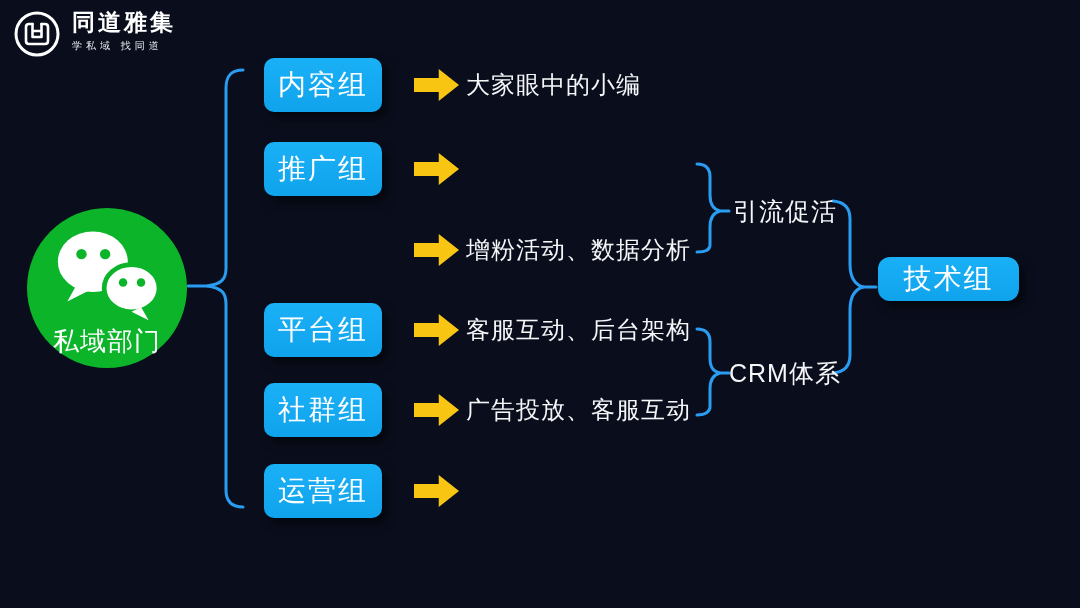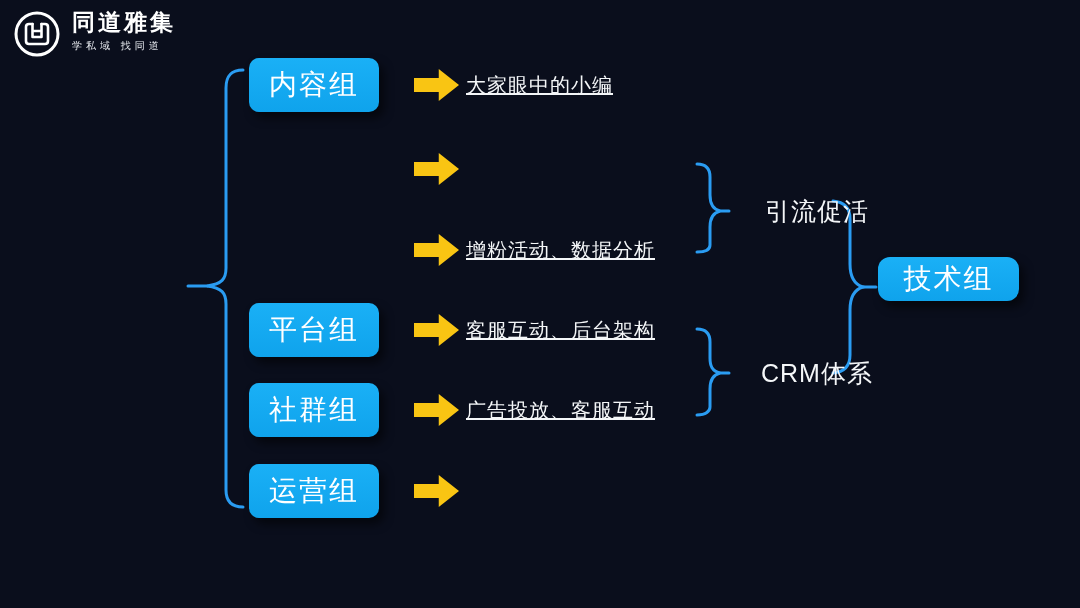--- a/index.html
+++ b/index.html
@@ -16,38 +16,38 @@
   .root{position:absolute;left:27px;top:208px;width:160px;height:160px;border-radius:50%;
         background:#0cb42a;display:flex;flex-direction:column;align-items:center;}
   .root svg{margin-top:14px;}
   .root-label{font-size:26px;letter-spacing:1px;margin-top:-2px;}
 
   
   .links{position:absolute;left:0;top:0;width:1080px;height:608px;pointer-events:none;}
   .links path{fill:none;stroke:#2a9cf2;stroke-width:3;stroke-linecap:round;}
 
   
-  .tbox{position:absolute;left:249px;width:130px;height:54px;border-radius:10px;
+  .tbox{position:absolute;left:264px;width:118px;height:54px;border-radius:10px;
         background:linear-gradient(180deg,#1ab0f6,#0fa3ec);
         display:flex;align-items:center;justify-content:center;
         font-size:28px;letter-spacing:2px;color:#fff;
         box-shadow:5px 6px 10px rgba(0,0,0,.55);}
   .result{left:878px;top:257px;width:141px;height:44px;border-radius:12px;}
 
   
   .arrow{position:absolute;left:414px;width:45px;height:32px;background:#f9c513;
          clip-path:polygon(0 28%,55% 28%,55% 0,100% 50%,55% 100%,55% 72%,0 72%);}
 
   
   .desc{position:absolute;left:466px;height:54px;display:flex;align-items:center;
-        font-size:20px;color:#f4f6f8;letter-spacing:1px;white-space:nowrap;text-decoration:underline;}
+        font-size:24px;color:#f4f6f8;letter-spacing:1px;white-space:nowrap;}
 
   
   .glabel{position:absolute;height:32px;display:flex;align-items:center;
-          font-size:25px;color:#f4f6f8;letter-spacing:1px;white-space:nowrap;margin-left:32px;}
+          font-size:25px;color:#f4f6f8;letter-spacing:1px;white-space:nowrap;}
 </style>
 </head>
 <body>
 
 <div class="stage">
 
   <div class="brand">
     <svg class="brand-logo" viewBox="0 0 48 48">
       <circle cx="24" cy="24" r="21" fill="none" stroke="#ffffff" stroke-width="3"></circle>
       <path d="M19.5,14 H16 Q13,14 13,17 V31 Q13,34 16,34 H32 Q35,34 35,31 V17 Q35,14 32,14 H28.5" fill="none" stroke="#ffffff" stroke-width="2.6" stroke-linecap="round" stroke-linejoin="round"></path>
@@ -67,25 +67,39 @@
              C712,213 710,219 710,227 L710,245 C710,249 706,252 697,252"></path>
     <path d="M720,211 L729,211"></path>
     <path d="M697,329 C706,329 710,334 710,342 L710,358 C710,366 712,371 720,373
              C712,375 710,381 710,389 L710,407 C710,411 706,415 697,415"></path>
     <path d="M720,373 L729,373"></path>
     <path d="M833,201 C845,202 850,208 850,219 L850,264 C850,275 853,284 863,287
              C853,290 850,299 850,310 L850,355 C850,366 845,372 833,373"></path>
     <path d="M863,287 L876,287"></path>
   </svg>
 
+  <div class="root">
+    <svg width="118" height="104" viewBox="0 0 120 110">
+      <ellipse cx="45" cy="42" rx="37" ry="32" fill="#ffffff"></ellipse>
+      <path d="M28,66 L18,84 L42,72 Z" fill="#ffffff"></path>
+      <ellipse cx="86" cy="70" rx="29" ry="25" fill="#ffffff" stroke="#0cb42a" stroke-width="5"></ellipse>
+      <path d="M96,90 L104,104 L86,95 Z" fill="#ffffff"></path>
+      <circle cx="33" cy="34" r="5.5" fill="#0cb42a"></circle>
+      <circle cx="58" cy="34" r="5.5" fill="#0cb42a"></circle>
+      <circle cx="77" cy="64" r="4.5" fill="#0cb42a"></circle>
+      <circle cx="96" cy="64" r="4.5" fill="#0cb42a"></circle>
+    </svg>
+    <div class="root-label">私域部门</div>
+  </div>
 
   <div class="tbox" style="top:58px">内容组</div>
   <div class="arrow" style="top:69px"></div>
   <div class="desc" style="top:58px">大家眼中的小编</div>
 
+  <div class="tbox" style="top:142px">推广组</div>
   <div class="arrow" style="top:153px"></div>
 
   <div class="arrow" style="top:234px"></div>
   <div class="desc" style="top:223px">增粉活动、数据分析</div>
 
   <div class="tbox" style="top:303px">平台组</div>
   <div class="arrow" style="top:314px"></div>
   <div class="desc" style="top:303px">客服互动、后台架构</div>
 
   <div class="tbox" style="top:383px">社群组</div>

